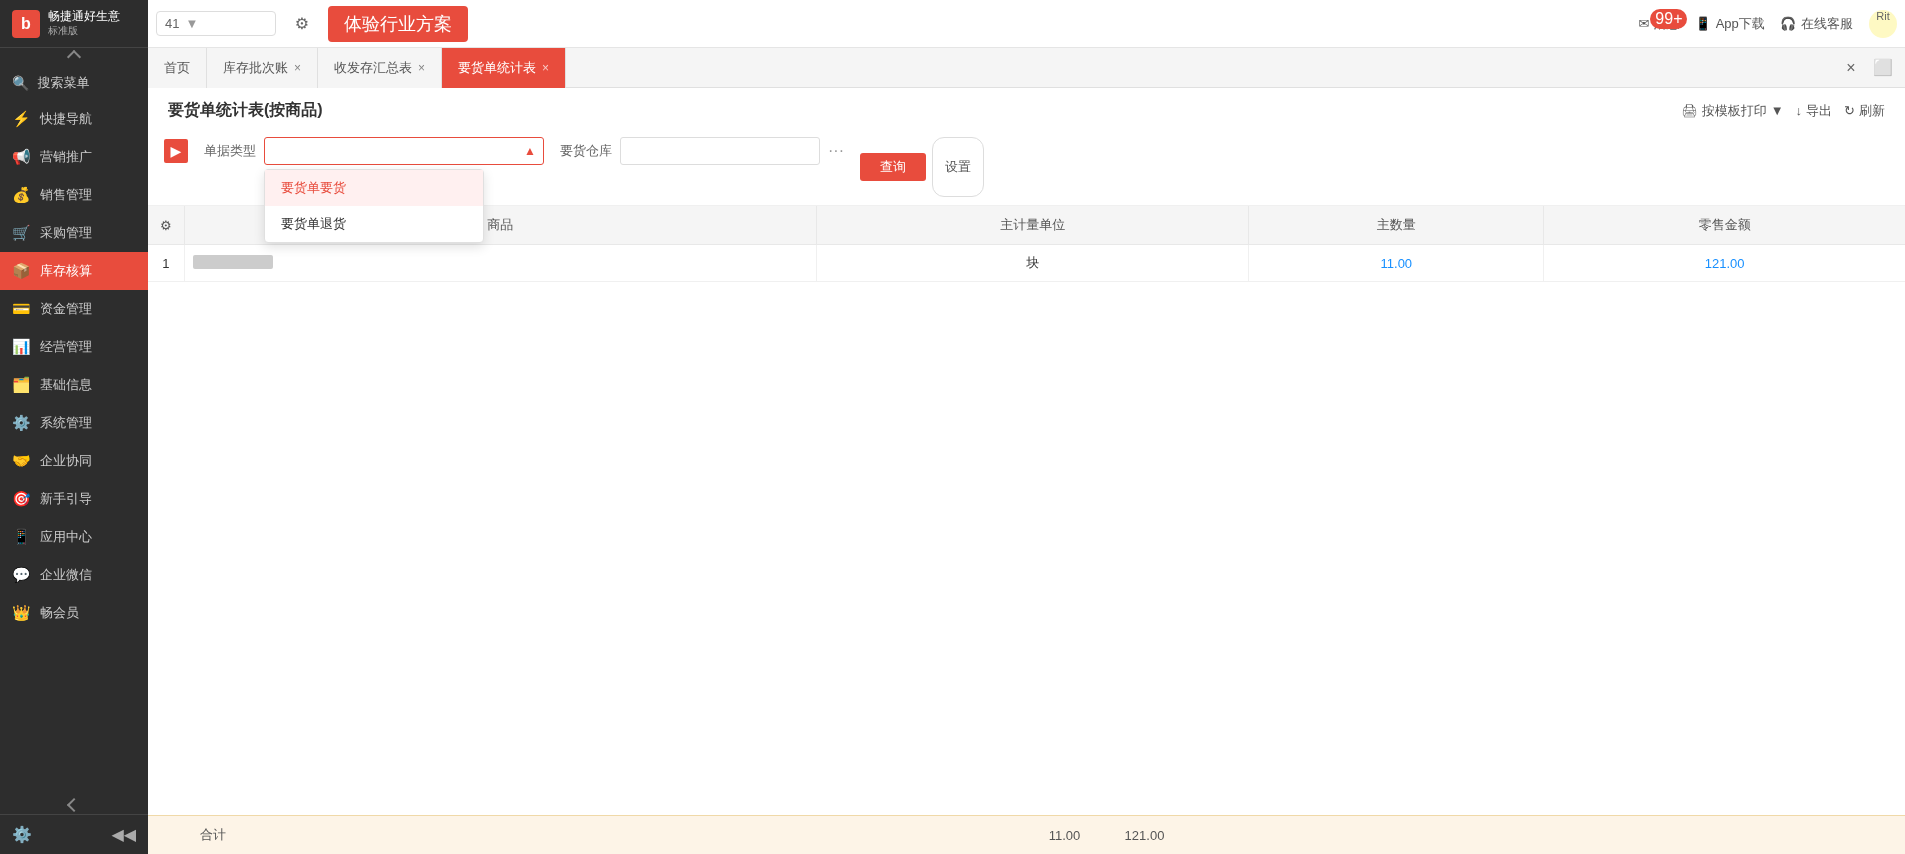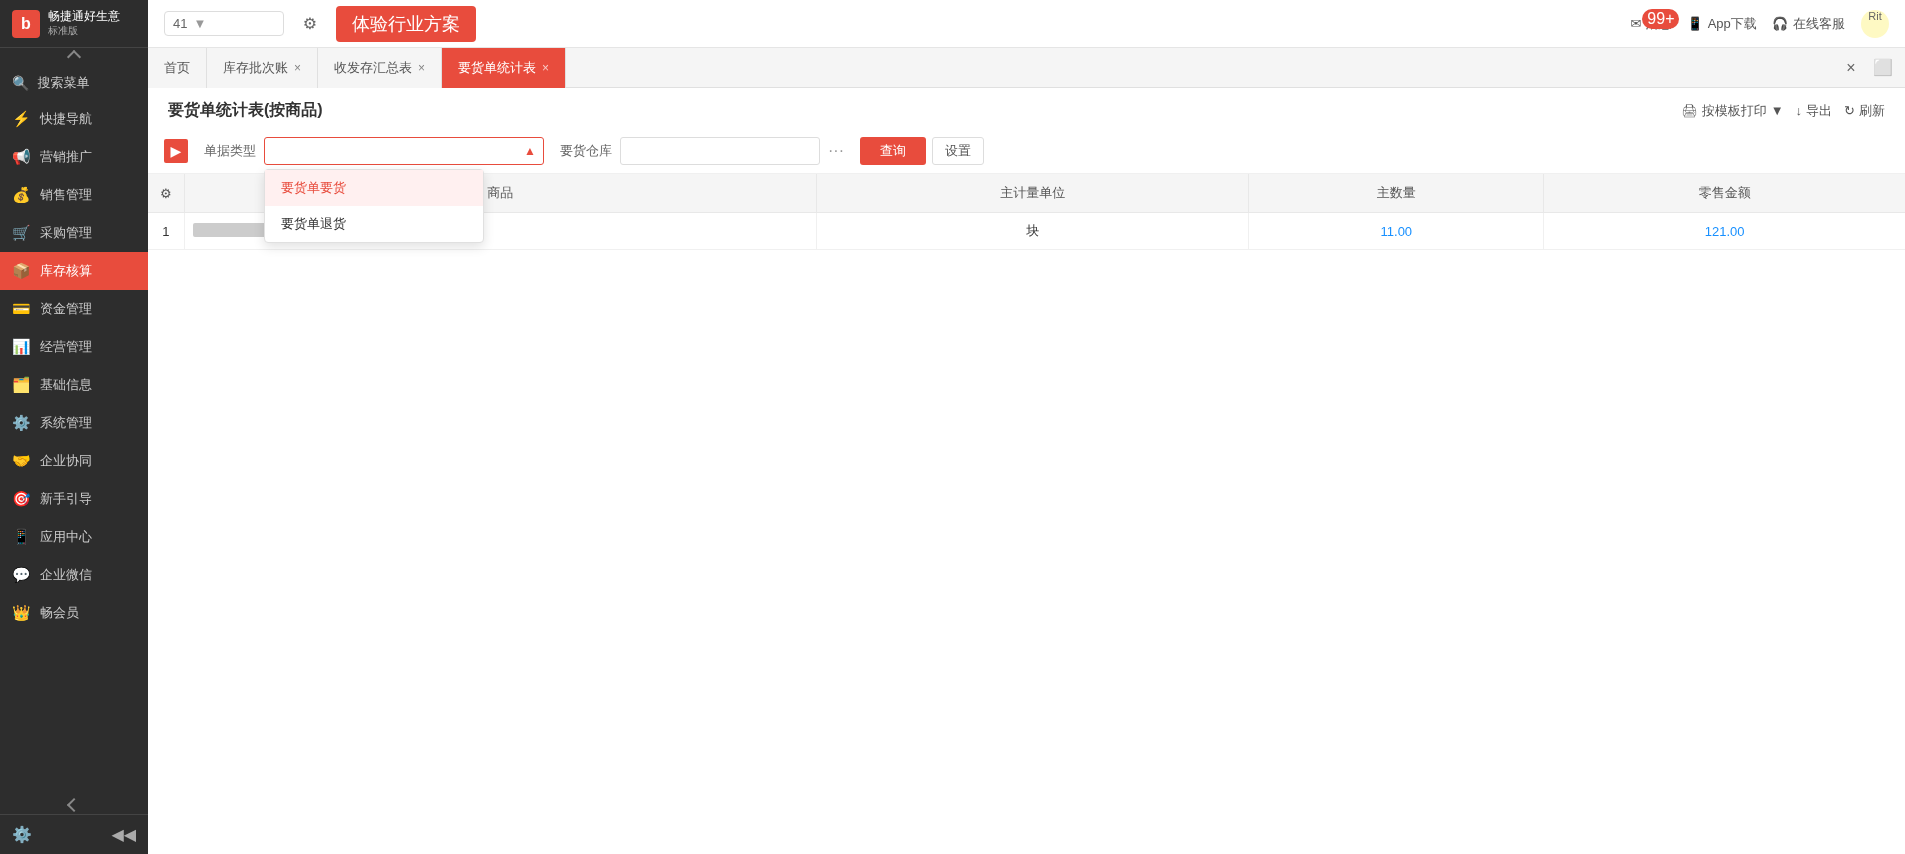--- a/index.html
+++ b/index.html
@@ -101,21 +101,21 @@
       overflow: hidden;
     }
 
     
     .topbar {
       height: 48px;
       background: #fff;
       border-bottom: 1px solid #e5e5e5;
       display: flex;
       align-items: center;
-      padding: 0 16px;
+      padding: 0 8px;
       justify-content: space-between;
       flex-shrink: 0;
     }
     .topbar-left {
       display: flex;
       align-items: center;
       gap: 12px;
     }
     .topbar-selector {
       display: flex;
@@ -391,22 +391,22 @@
       border: none;
       border-radius: 3px;
       padding: 5px 20px;
       font-size: 13px;
       cursor: pointer;
     }
     .settings-btn {
       border: 1px solid #ddd;
       background: #fff;
       color: #555;
-      border-radius: 3px;
-      padding: 4px 12px;
+      border-radius: 12px;
+      padding: 20px 12px;
       font-size: 13px;
       cursor: pointer;
     }
 
     
     .dropdown-overlay {
       position: absolute;
       top: 32px;
       left: 0;
       z-index: 1000;
@@ -709,15 +709,29 @@
               <a class="link-num">11.00</a>
             </td>
             <td>
               <a class="link-num">121.00</a>
             </td>
           </tr>
         </tbody>
       </table>
     </div>
 
+    <div class="table-footer">
+      <div style="width:36px;"></div>
+      <div class="footer-label">
+        <span>合计</span>
+      </div>
+      <div style="flex:1;"></div>
+      <div style="min-width:80px;text-align:center;">
+        <span>11.00</span>
+      </div>
+      <div style="min-width:80px;text-align:center;">
+        <span>121.00</span>
+      </div>
+      <div style="flex:1;"></div>
+    </div>
 
   </div>
 </div>
 
 </body></html>

